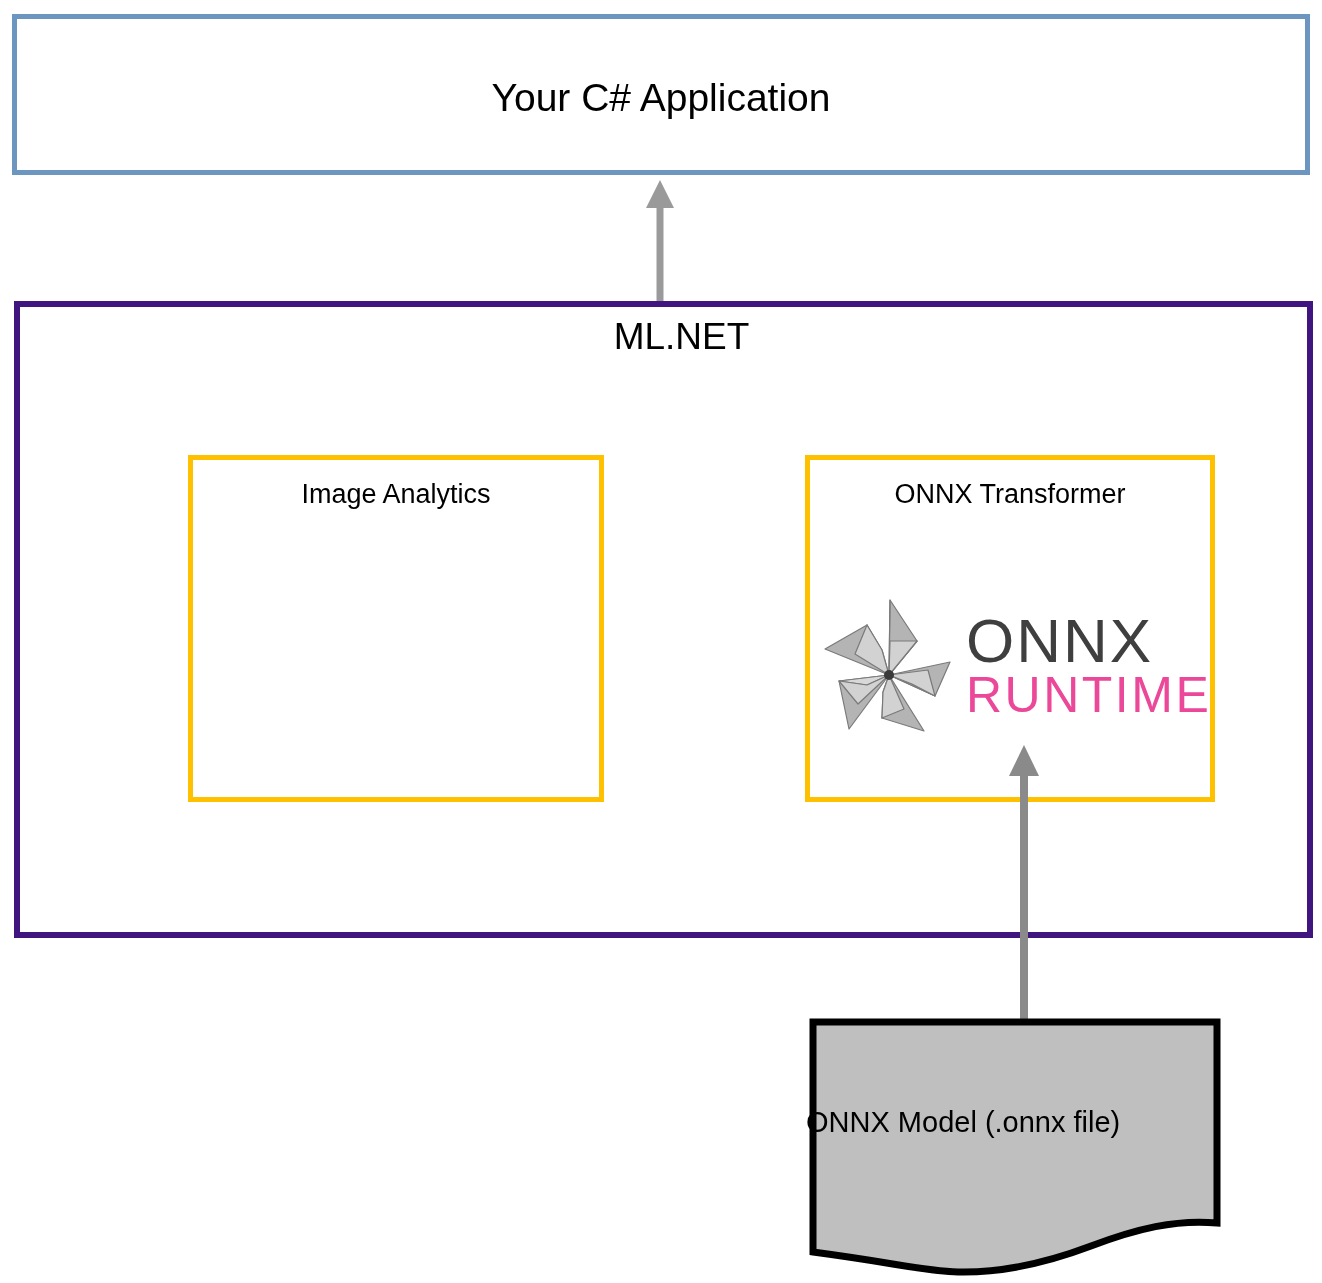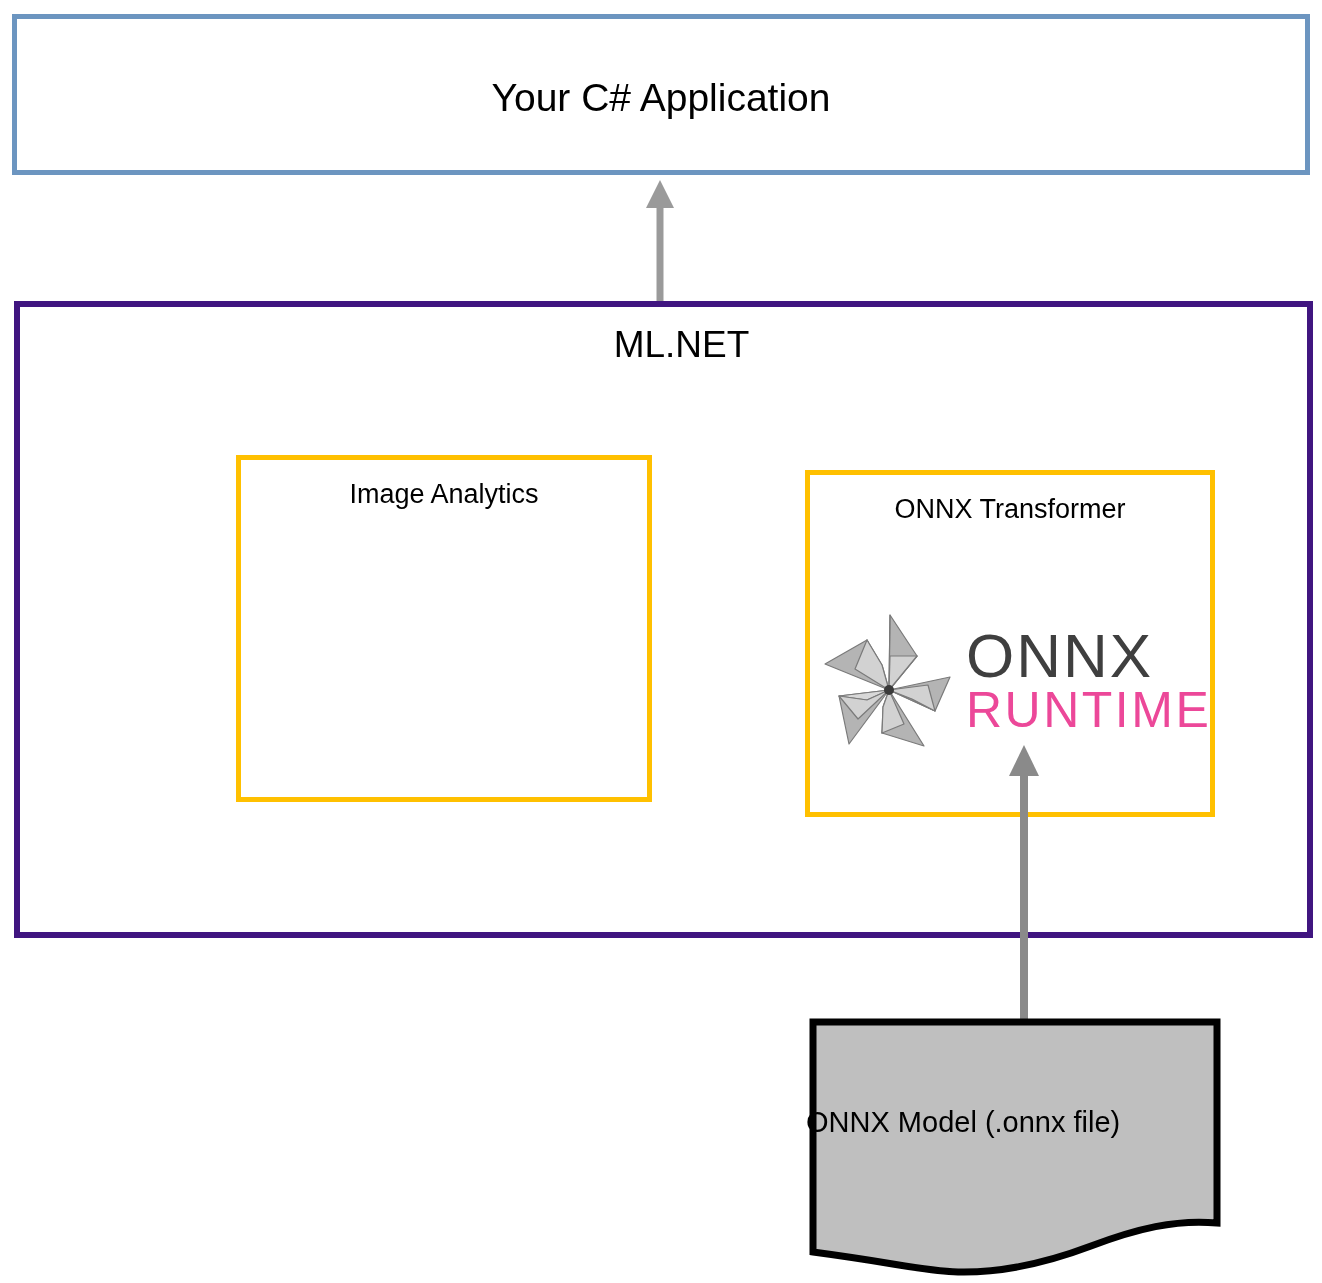--- a/index.html
+++ b/index.html
@@ -51,39 +51,38 @@
 
   
   #mlnet-box {
     left: 14px;
     top: 301px;
     width: 1299px;
     height: 637px;
     border: 6px solid #401580;
   }
   #mlnet-box-label {
-    top: 18px;
+    top: 10px;
     font-size: 37px;
     margin-left: 36px;
   }
 
   
   .sub-box {
     border: 5px solid #FFC000;
   }
   #image-analytics-box {
     left: 188px;
     top: 455px;
     width: 416px;
     height: 347px;
-    margin-left: 48px;
   }
   #onnx-transformer-box {
     left: 805px;
-    top: 470px;
+    top: 455px;
     width: 410px;
     height: 347px;
   }
   .sub-box-label {
     top: 20px;
     font-size: 27px;
   }
 
   
   #onnx-logo {

